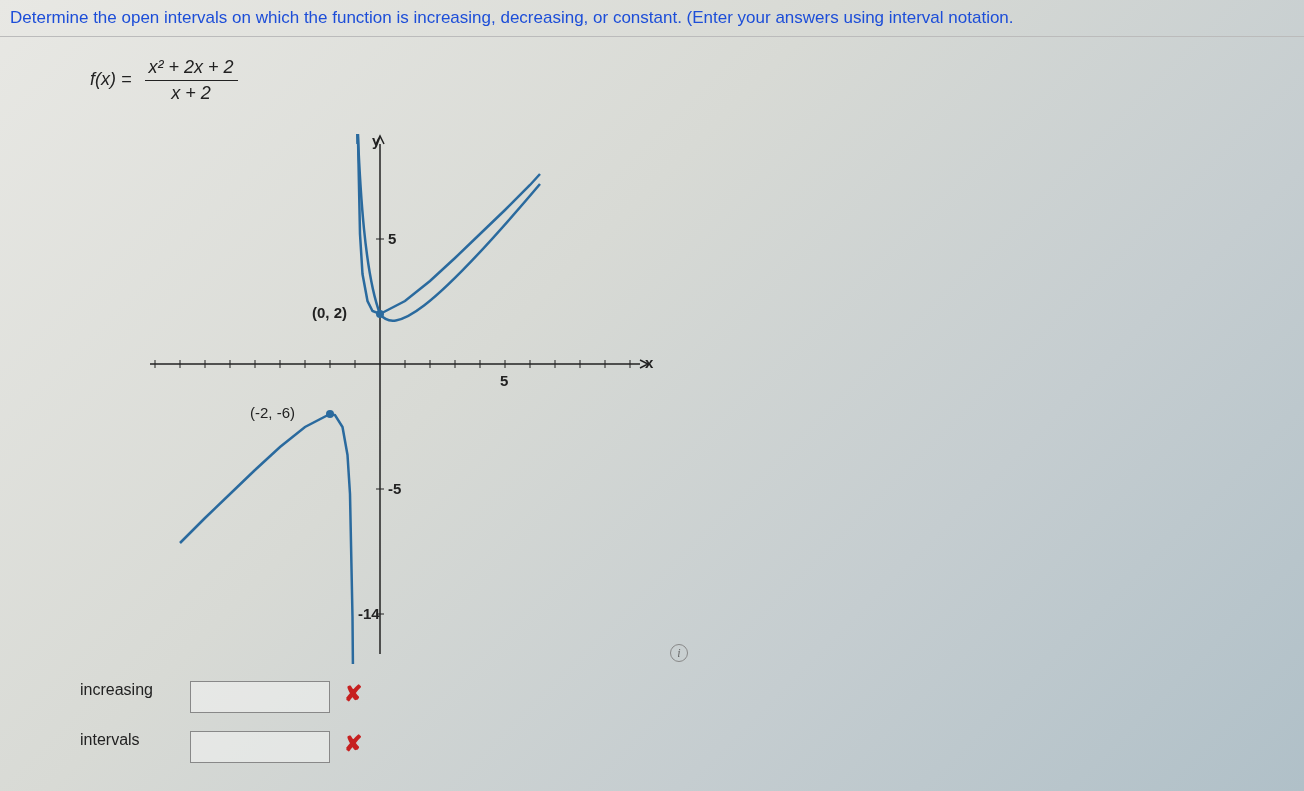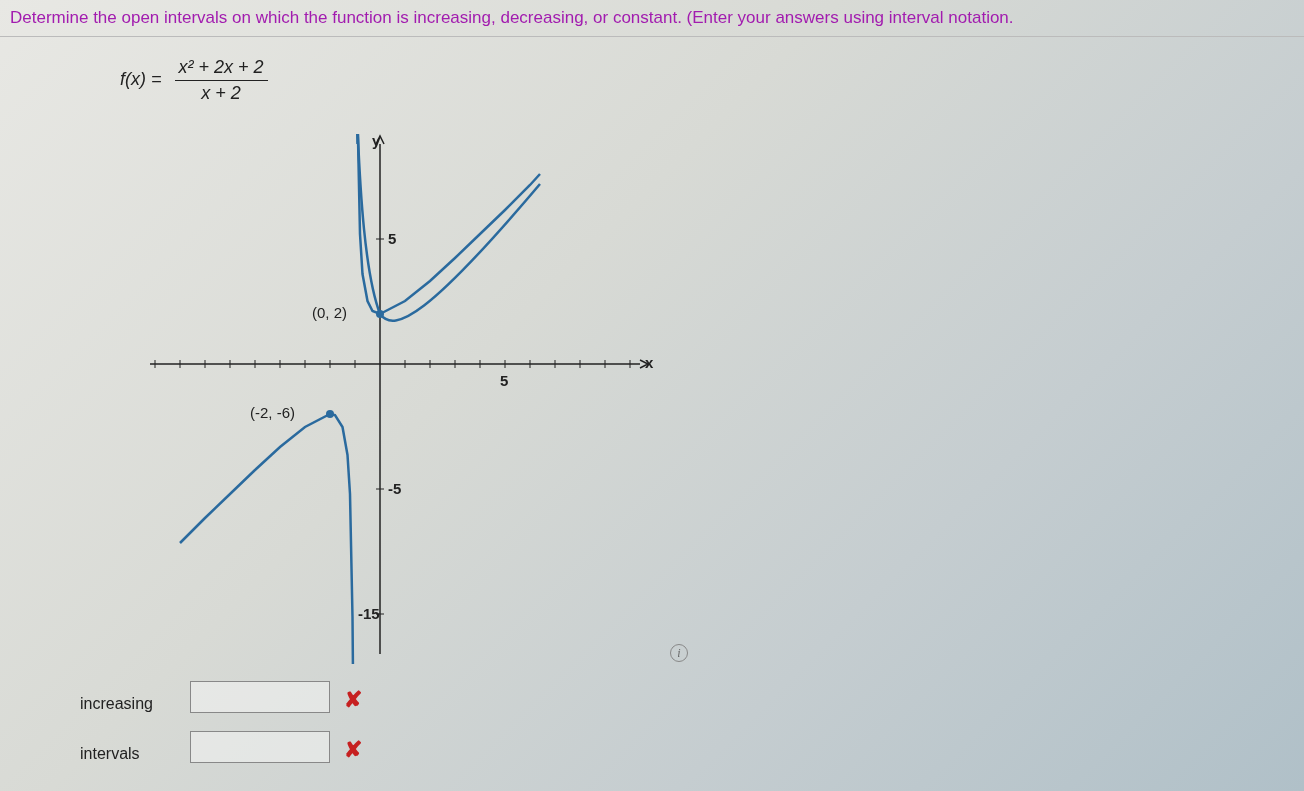--- a/index.html
+++ b/index.html
@@ -8,24 +8,24 @@
     background: linear-gradient(135deg, #e8e8e4 0%, #d8dad5 40%, #c5cdd0 70%, #b0c0c8 100%);
     width: 1304px;
     height: 791px;
     overflow: hidden;
     position: relative;
   }
   .question {
     padding: 8px 10px;
     border-bottom: 1px solid #bbb;
     font-size: 17px;
-    color: #a21caf;
+    color: #1d4ed8;
   }
   .formula {
-    padding: 20px 0 10px 120px;
+    padding: 20px 0 10px 90px;
     font-size: 18px;
     font-style: italic;
     color: #222;
   }
   .fn { font-style: italic; }
   .frac {
     display: inline-block;
     vertical-align: middle;
     text-align: center;
     margin-left: 8px;
@@ -61,21 +61,21 @@
     font-style: italic;
     cursor: pointer;
   }
   .answers {
     position: absolute;
     left: 80px;
     bottom: 10px;
   }
   .answer-row {
     display: flex;
-    align-items: flex-end;
+    align-items: flex-start;
     margin-bottom: 18px;
   }
   .answer-label {
     width: 110px;
     font-size: 16px;
     color: #222;
   }
   .answer-box {
     width: 140px;
     height: 32px;
@@ -148,22 +148,22 @@
 
     <circle cx="240" cy="180" r="4" fill="#2a6a9e"></circle>
     <circle cx="190" cy="280" r="4" fill="#2a6a9e"></circle>
   </svg>
 
   <div class="label" style="left:232px; top:-2px;">y</div>
   <div class="label" style="left:505px; top:220px;">x</div>
   <div class="label" style="left:248px; top:96px;">5</div>
   <div class="label" style="left:360px; top:238px;">5</div>
   <div class="label" style="left:248px; top:346px;">-5</div>
-  <div class="label" style="left:218px; top:471px;">-15</div>
-  <div class="label" style="left:172px; top:170px; font-weight:normal;">(0, 2)</div>
+  <div class="label" style="left:218px; top:471px;">-14</div>
+  <div class="label" style="left:172px; top:170px; font-weight:bold;">(0, 2)</div>
   <div class="label" style="left:110px; top:270px; font-weight:normal;">(-2, -6)</div>
 
   <div class="tooltip-icon">i</div>
 </div>
 
 <div class="answers">
   <div class="answer-row">
     <div class="answer-label">increasing</div>
     <input class="answer-box" value="" style="">
     <span class="cross">✘</span>

